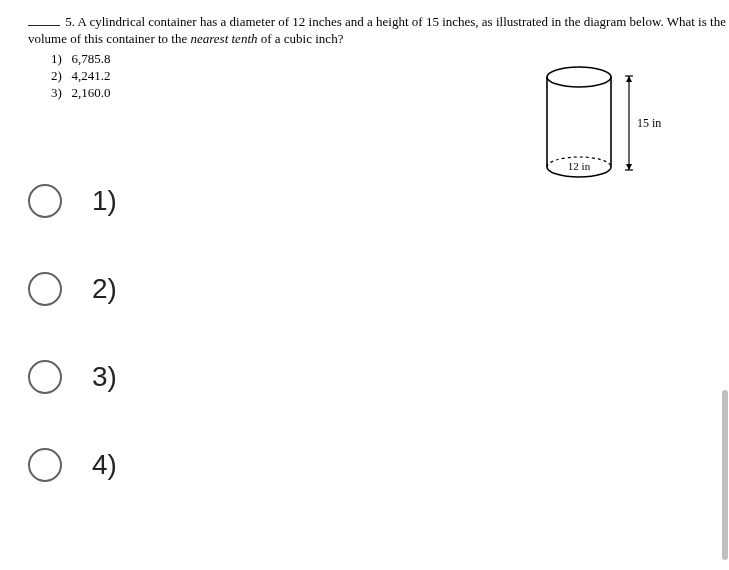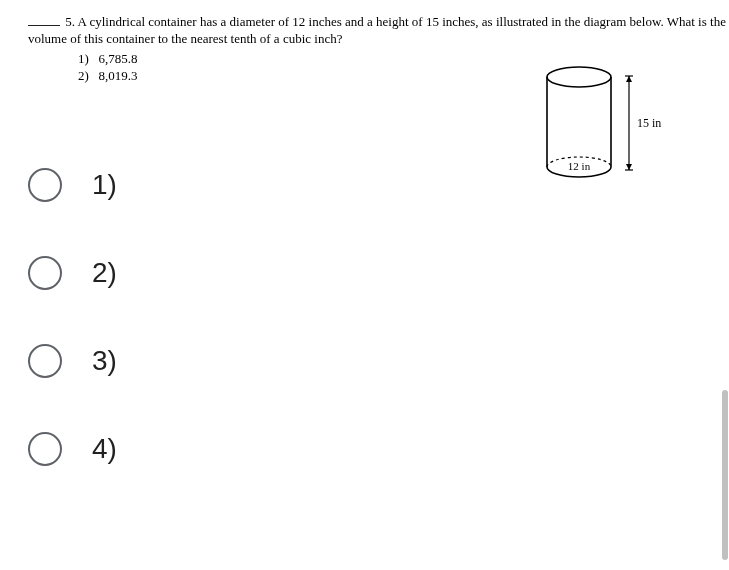--- a/index.html
+++ b/index.html
@@ -21,24 +21,24 @@
   .question-text {
     width: 720px;
   }
   .blank {
     display: inline-block;
     border-bottom: 1px solid #222;
     width: 32px;
     vertical-align: baseline;
     margin-right: 2px;
   }
-  .italic { }
+  .italic { font-style: italic; }
   .answer-list {
     margin-top: 3px;
-    margin-left: 50px;
+    margin-left: 23px;
   }
   .answer-row { white-space: pre; }
   .diagram {
     position: absolute;
     right: 60px;
     top: 62px;
     width: 130px;
     height: 130px;
   }
   .choices {
@@ -78,21 +78,22 @@
 <body>
 
 <div class="question-block">
   <div class="question-text">
     <span class="blank"></span>
     <span>5.</span>
     <span>A cylindrical container has a diameter of 12 inches and a height of 15 inches, as illustrated in the diagram below. What is the volume of this container to the </span><span class="italic">nearest tenth</span><span> of a cubic inch?</span>
   </div>
   <div class="answer-list">
     <div class="answer-row"><span>1)</span>   <span>6,785.8</span></div>
-    <div class="answer-row"><span>2)</span>   <span>8,019.3</span></div>
+    <div class="answer-row"><span>2)</span>   <span>4,241.2</span></div>
+    <div class="answer-row"><span>3)</span>   <span>2,160.0</span></div>
   </div>
 </div>
 
 <div class="diagram">
   <svg width="130" height="130" viewBox="0 0 130 130">
 
     <ellipse cx="40" cy="15" rx="32" ry="10" fill="none" stroke="#000" stroke-width="1.6"></ellipse>
     <line x1="8" y1="15" x2="8" y2="105" stroke="#000" stroke-width="1.6"></line>
     <line x1="72" y1="15" x2="72" y2="105" stroke="#000" stroke-width="1.6"></line>
     <path d="M 8 105 A 32 10 0 0 0 72 105" fill="none" stroke="#000" stroke-width="1.6"></path>

